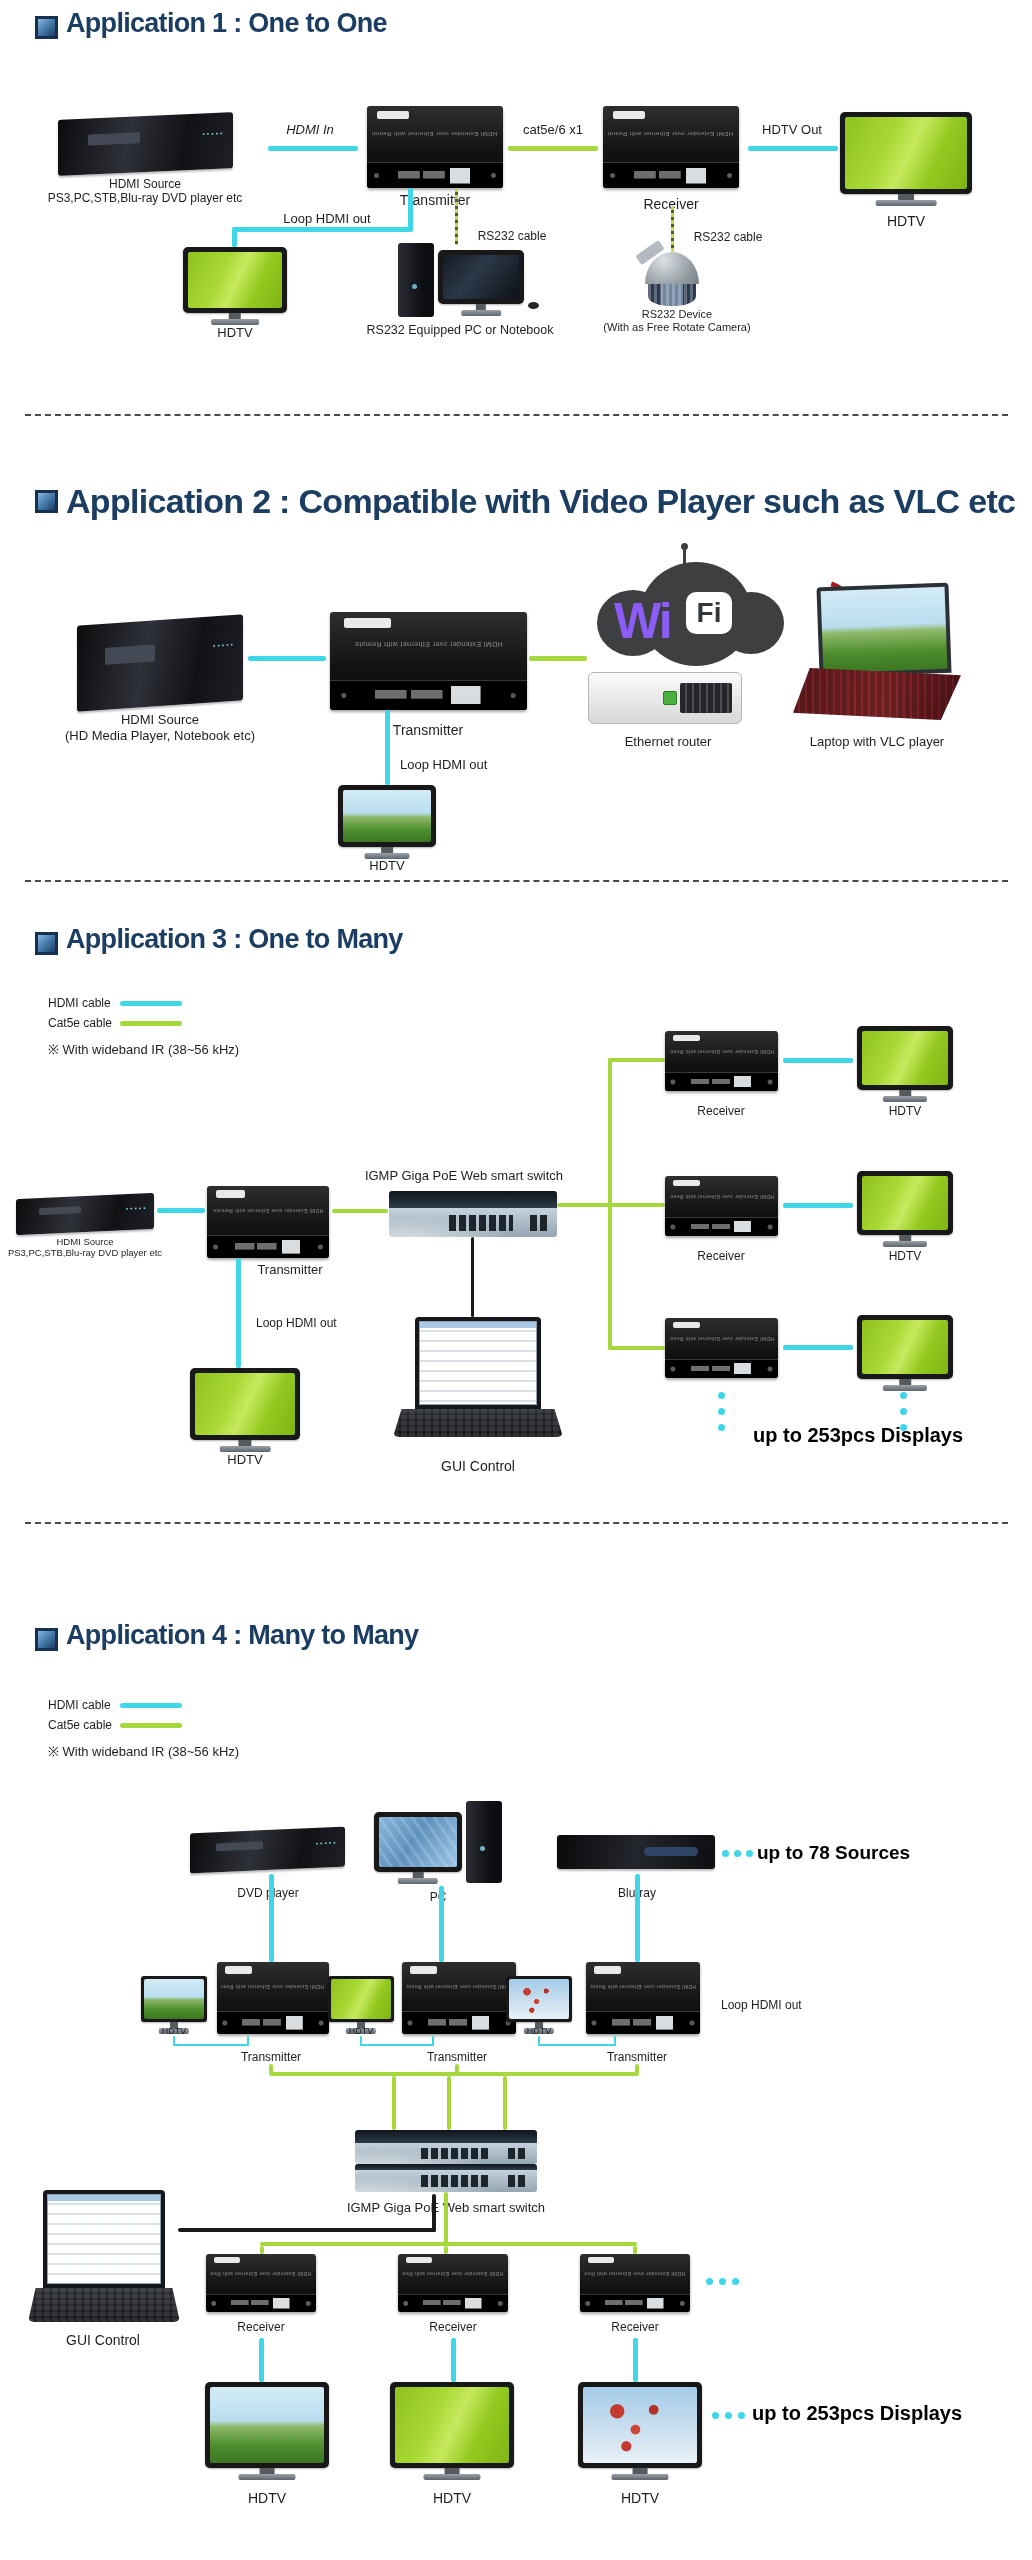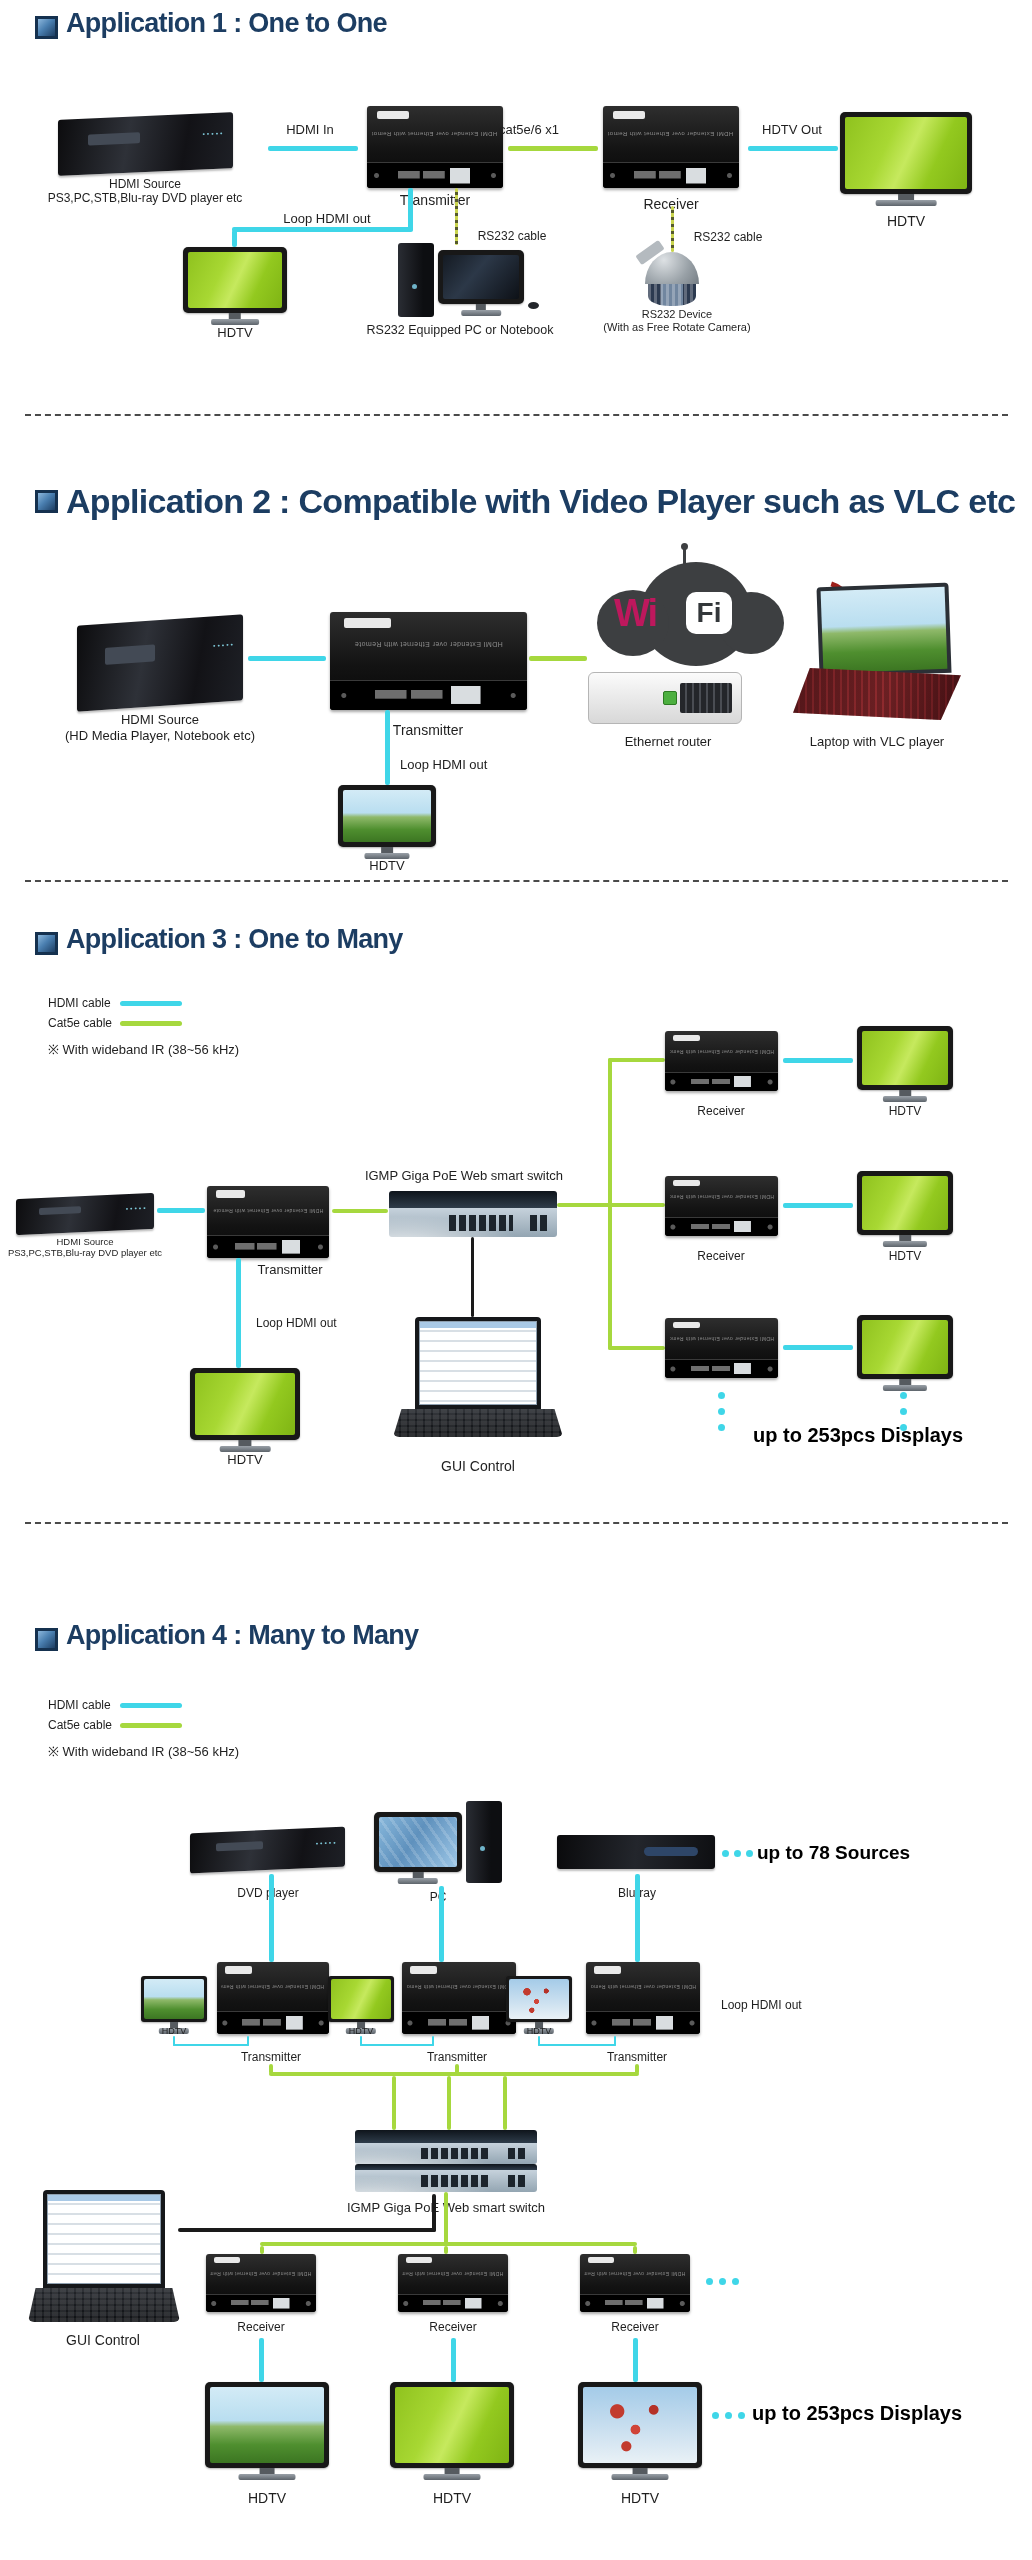--- a/index.html
+++ b/index.html
@@ -92,21 +92,21 @@
       repeating-linear-gradient(180deg,rgba(255,255,255,.06) 0 4px,rgba(0,0,0,0) 4px 6px),
       linear-gradient(180deg,#23262b,#0e1013);
       clip-path:polygon(5% 0,95% 0,100% 100%,0 100%);border-radius:0 0 6px 6px;}
   .gui-win{width:100%;height:100%;box-sizing:border-box;border:1px solid #8fa0b0;
       background:
         linear-gradient(180deg,#a9c9e6 0 7%,rgba(0,0,0,0) 7%),
         repeating-linear-gradient(180deg,rgba(0,0,0,0) 0 8px,#d8dfe5 8px 10px),
         #fff;}
   
   .puff{position:absolute;background:#3d3f41;border-radius:50%;}
-  .wifi-wi{position:absolute;font-weight:700;font-size:38px;color:#be185d;letter-spacing:-2px;}
+  .wifi-wi{position:absolute;font-weight:700;font-size:50px;color:#8b5cf6;letter-spacing:-2px;}
   .wifi-fi{position:absolute;width:46px;height:42px;background:#fff;border-radius:10px;
            color:#33373a;font-weight:700;font-size:28px;text-align:center;line-height:42px;}
   .wifi-ant{position:absolute;width:3px;height:24px;background:#3d3f41;}
   .wifi-ant::before{content:"";position:absolute;top:-5px;left:-2px;width:7px;height:7px;
                     border-radius:50%;background:#3d3f41;}
   .arc{position:absolute;border:5px solid rgba(0,0,0,0);border-top-color:#9e1f1a;
        border-radius:50%;transform:rotate(62deg);}
   .router{position:absolute;background:linear-gradient(180deg,#fbfbfb,#d8d8d8);
           border:1px solid #b5b5b5;border-radius:6px;}
   .router::before{content:"";position:absolute;right:6%;top:20%;width:34%;height:60%;
@@ -141,31 +141,31 @@
 
 <div class="canvas">
 
   <div class="bullet" style="left:35px;top:16px;"></div>
   <div class="sec-title" style="left:66px;top:8px;">Application 1 : One to One</div>
 
   <div class="dvd" style="left:58px;top:116px;width:175px;height:56px;"></div>
   <div class="lb" style="left:145px;top:177px;font-size:12px;">HDMI Source</div>
   <div class="lb" style="left:145px;top:191px;font-size:12px;">PS3,PC,STB,Blu-ray DVD player etc</div>
 
-  <div class="lb" style="left:310px;top:122px;">HDMI In</div>
+  <div class="lb" style="left:310px;top:122px;font-style:italic;">HDMI In</div>
   <div class="ln c-hdmi" style="left:268px;top:146px;width:90px;height:5px;"></div>
 
   <div class="extender" style="left:367px;top:106px;width:136px;height:82px;">
     <span class="chip"></span>
     <span class="etext">HDMI Extender over Ethernet with Remote</span>
     <div class="efront"></div>
   </div>
   <div class="lb" style="left:435px;top:192px;font-size:14px;">Transmitter</div>
 
-  <div class="lb" style="left:529px;top:122px;">cat5e/6 x1</div>
+  <div class="lb" style="left:553px;top:122px;">cat5e/6 x1</div>
   <div class="ln c-cat5" style="left:508px;top:146px;width:90px;height:5px;"></div>
 
   <div class="extender" style="left:603px;top:106px;width:136px;height:82px;">
     <span class="chip"></span>
     <span class="etext">HDMI Extender over Ethernet with Remote</span>
     <div class="efront"></div>
   </div>
   <div class="lb" style="left:671px;top:196px;font-size:14px;">Receiver</div>
 
   <div class="lb" style="left:792px;top:122px;">HDTV Out</div>

